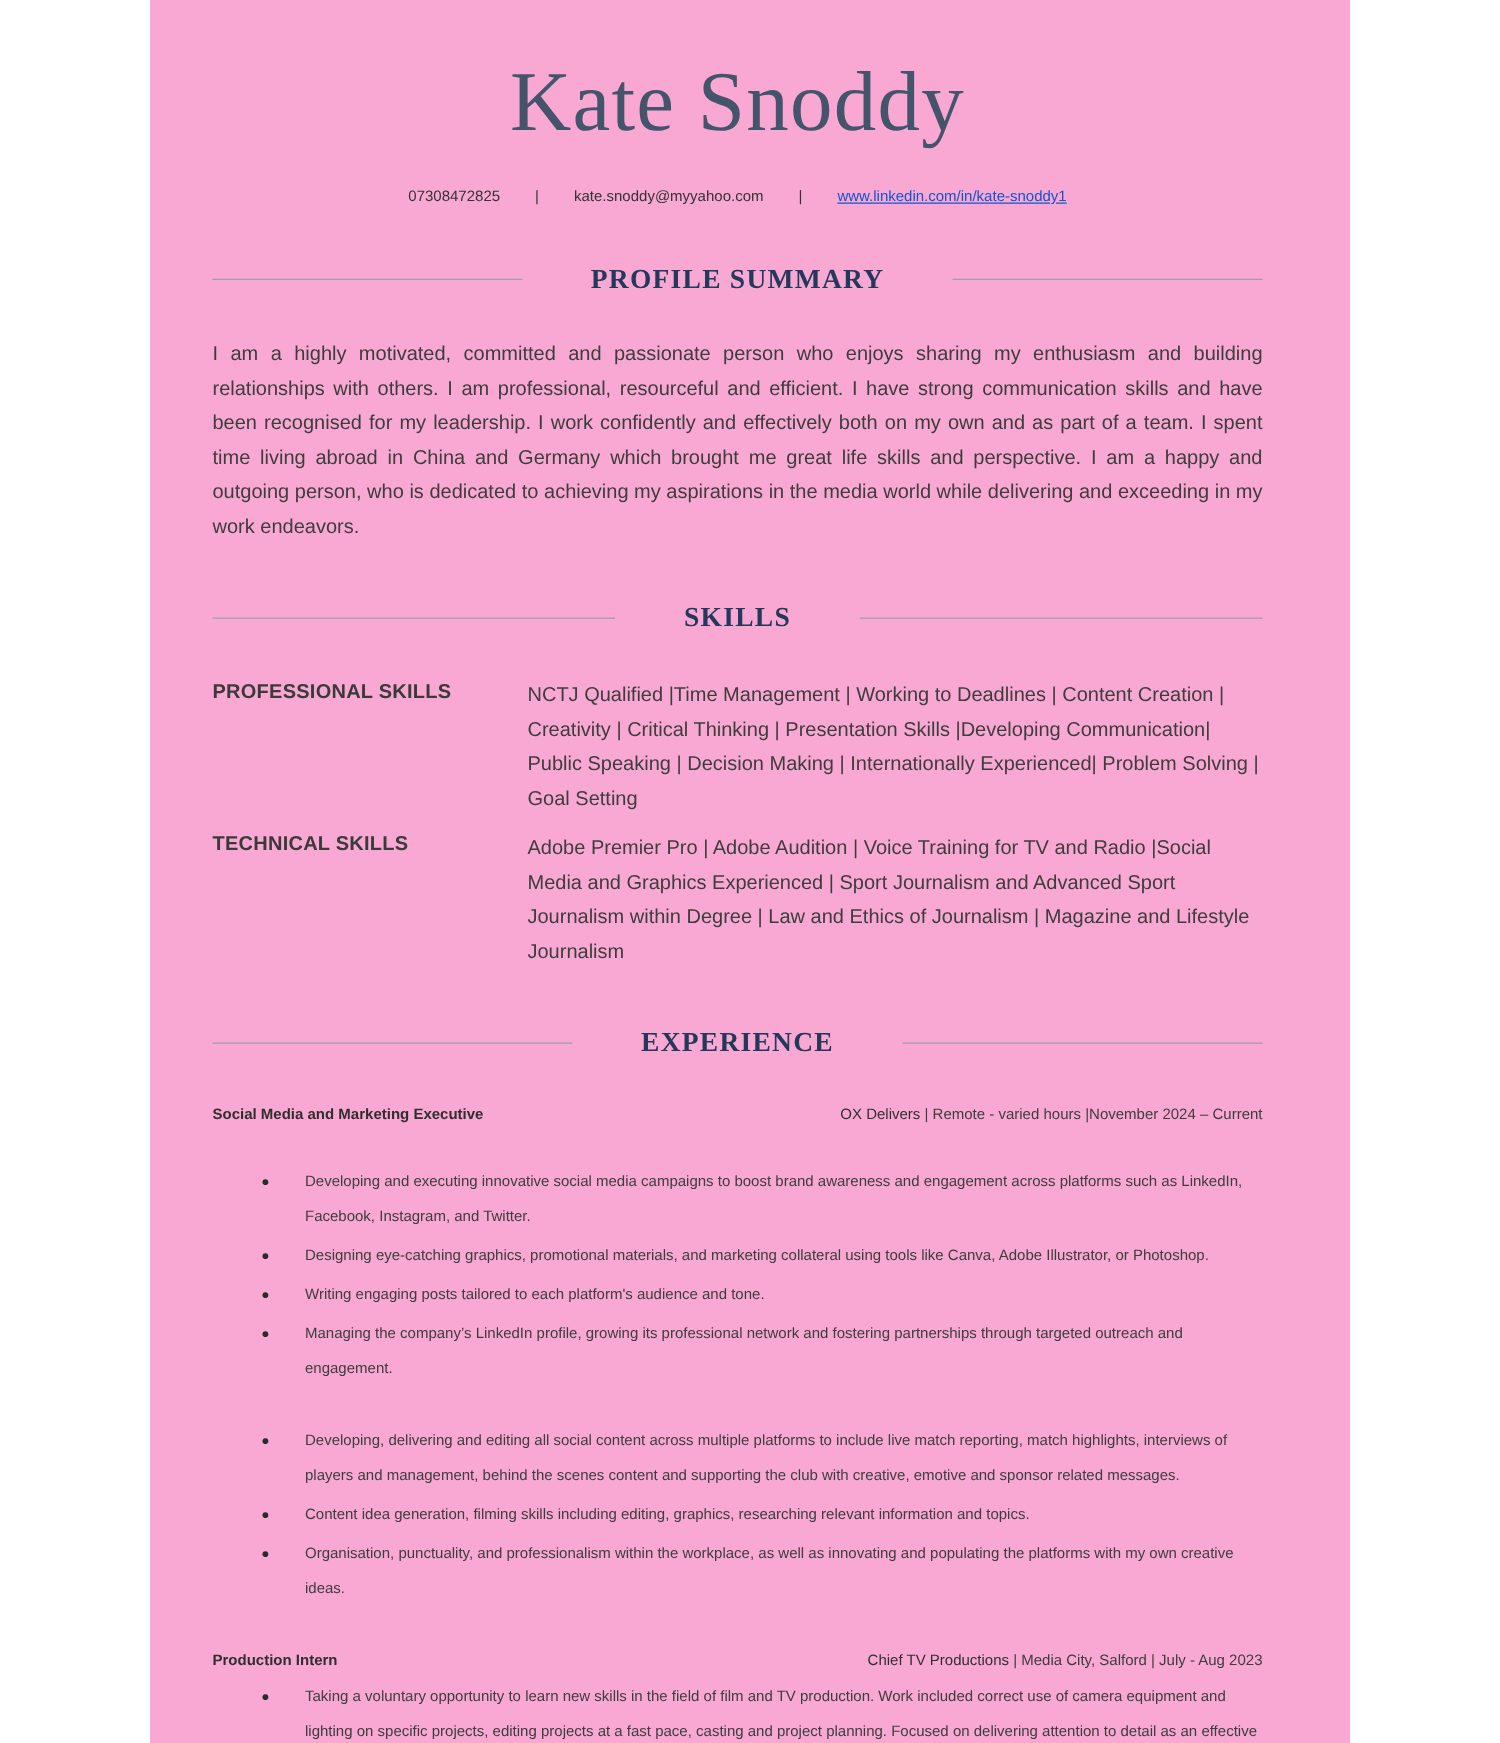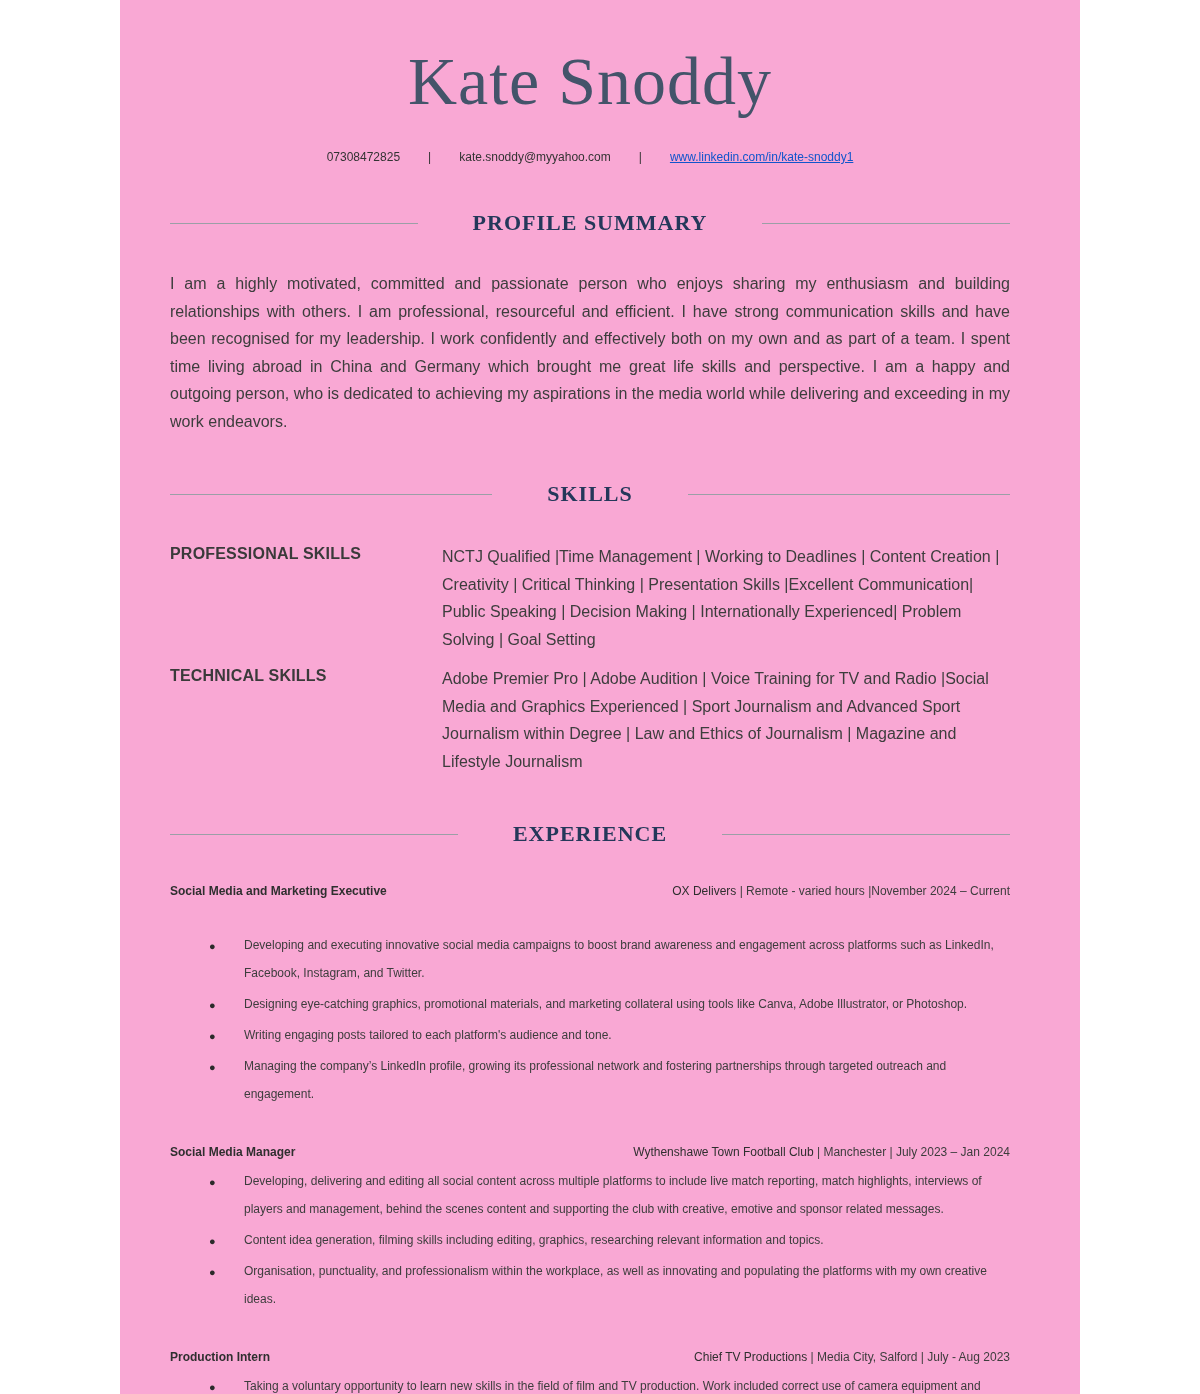--- a/index.html
+++ b/index.html
@@ -63,21 +63,20 @@
     line-height: 27.5px;
     text-align: justify;
     color: #3d3d3d;
   }
   
   .skills-table { margin-top: 36px; }
   .skill-row {
     display: flex;
     align-items: flex-start;
     margin-bottom: 12px;
-    gap: 20px;
   }
   .skill-label {
     width: 252px;
     flex: 0 0 252px;
     font-weight: 700;
     font-size: 16px;
     color: #3a3a3a;
     padding-top: 2px;
     letter-spacing: 0.2px;
   }
@@ -141,21 +140,21 @@
   <p class="profile-body">I am a highly motivated, committed and passionate person who enjoys sharing my enthusiasm and building relationships with others. I am professional, resourceful and efficient. I have strong communication skills and have been recognised for my leadership. I work confidently and effectively both on my own and as part of a team. I spent time living abroad in China and Germany which brought me great life skills and perspective. I am a happy and outgoing person, who is dedicated to achieving my aspirations in the media world while delivering and exceeding in my work endeavors.</p>
 
   <div class="sec-head">
     <span class="rule"></span>
     <h2>SKILLS</h2>
     <span class="rule"></span>
   </div>
   <div class="skills-table">
     <div class="skill-row">
       <div class="skill-label">PROFESSIONAL SKILLS</div>
-      <div class="skill-value">NCTJ Qualified |Time Management | Working to Deadlines | Content Creation | Creativity | Critical Thinking | Presentation Skills |Excellent Communication| Public Speaking | Decision Making | Internationally Experienced| Problem Solving | Goal Setting</div>
+      <div class="skill-value">NCTJ Qualified |Time Management | Working to Deadlines | Content Creation | Creativity | Critical Thinking | Presentation Skills |Developing Communication| Public Speaking | Decision Making | Internationally Experienced| Problem Solving | Goal Setting</div>
     </div>
     <div class="skill-row">
       <div class="skill-label">TECHNICAL SKILLS</div>
       <div class="skill-value">Adobe Premier Pro | Adobe Audition | Voice Training for TV and Radio |Social Media and Graphics Experienced | Sport Journalism and Advanced Sport Journalism within Degree | Law and Ethics of Journalism | Magazine and Lifestyle Journalism</div>
     </div>
   </div>
 
   <div class="sec-head">
     <span class="rule"></span>
     <h2>EXPERIENCE</h2>
@@ -169,24 +168,20 @@
     </div>
     <ul class="bullets gap">
       <li>Developing and executing innovative social media campaigns to boost brand awareness and engagement across platforms such as LinkedIn, Facebook, Instagram, and Twitter.</li>
       <li>Designing eye-catching graphics, promotional materials, and marketing collateral using tools like Canva, Adobe Illustrator, or Photoshop.</li>
       <li>Writing engaging posts tailored to each platform's audience and tone.</li>
       <li>Managing the company’s LinkedIn profile, growing its professional network and fostering partnerships through targeted outreach and engagement.</li>
     </ul>
   </div>
 
   <div class="job">
-    <div class="job-head">
-      <span class="job-title">Social Media Manager</span>
-      <span class="job-meta"><b>Wythenshawe Town Football Club</b><span> | Manchester | July 2023 – Jan 2024</span></span>
-    </div>
     <ul class="bullets">
       <li>Developing, delivering and editing all social content across multiple platforms to include live match reporting, match highlights, interviews of players and management, behind the scenes content and supporting the club with creative, emotive and sponsor related messages.</li>
       <li>Content idea generation, filming skills including editing, graphics, researching relevant information and topics.</li>
       <li>Organisation, punctuality, and professionalism within the workplace, as well as innovating and populating the platforms with my own creative ideas.</li>
     </ul>
   </div>
 
   <div class="job">
     <div class="job-head">
       <span class="job-title">Production Intern</span>

